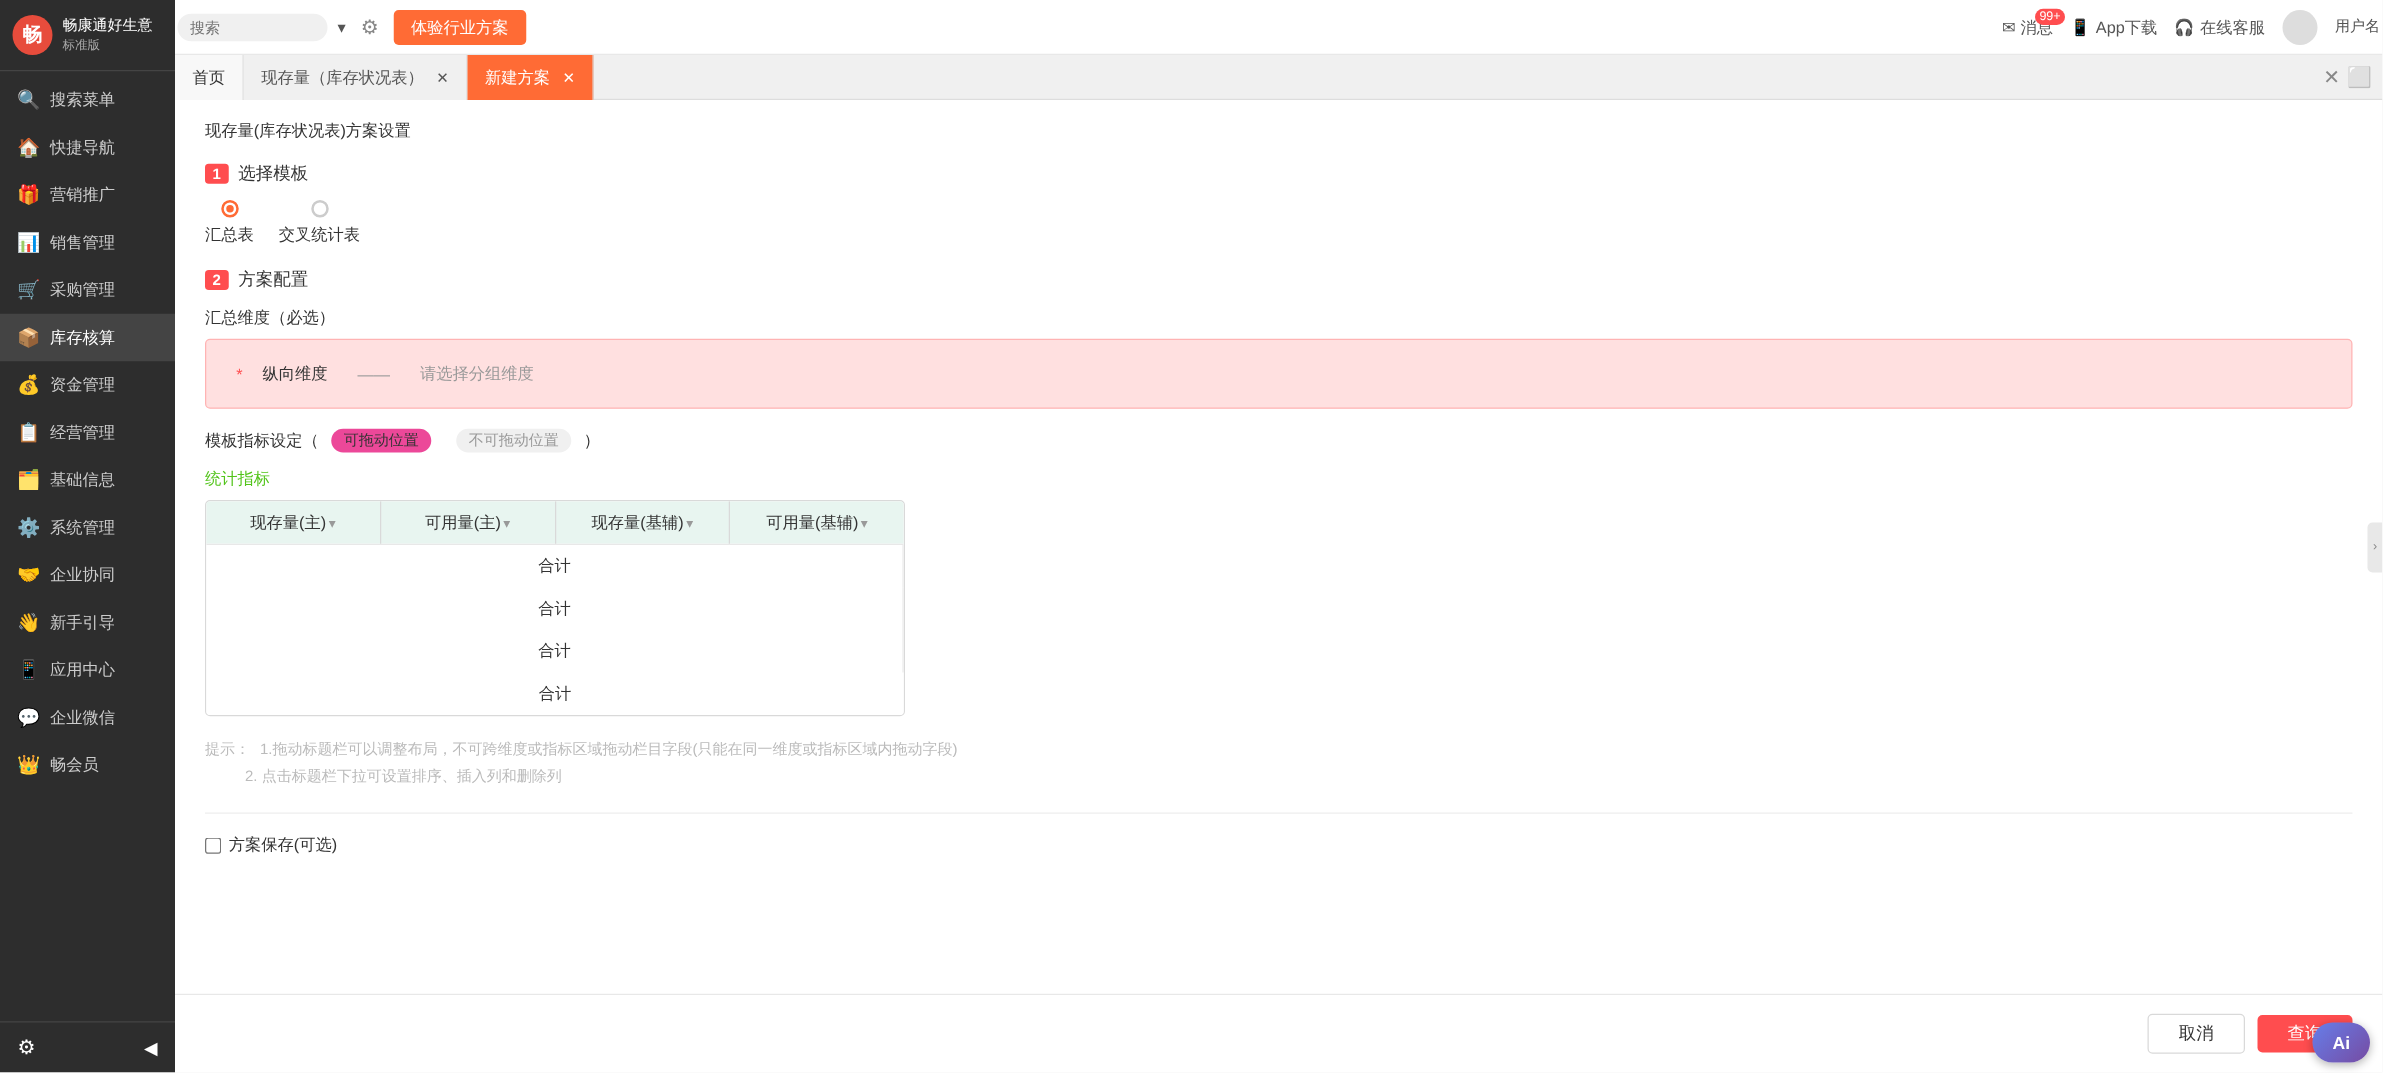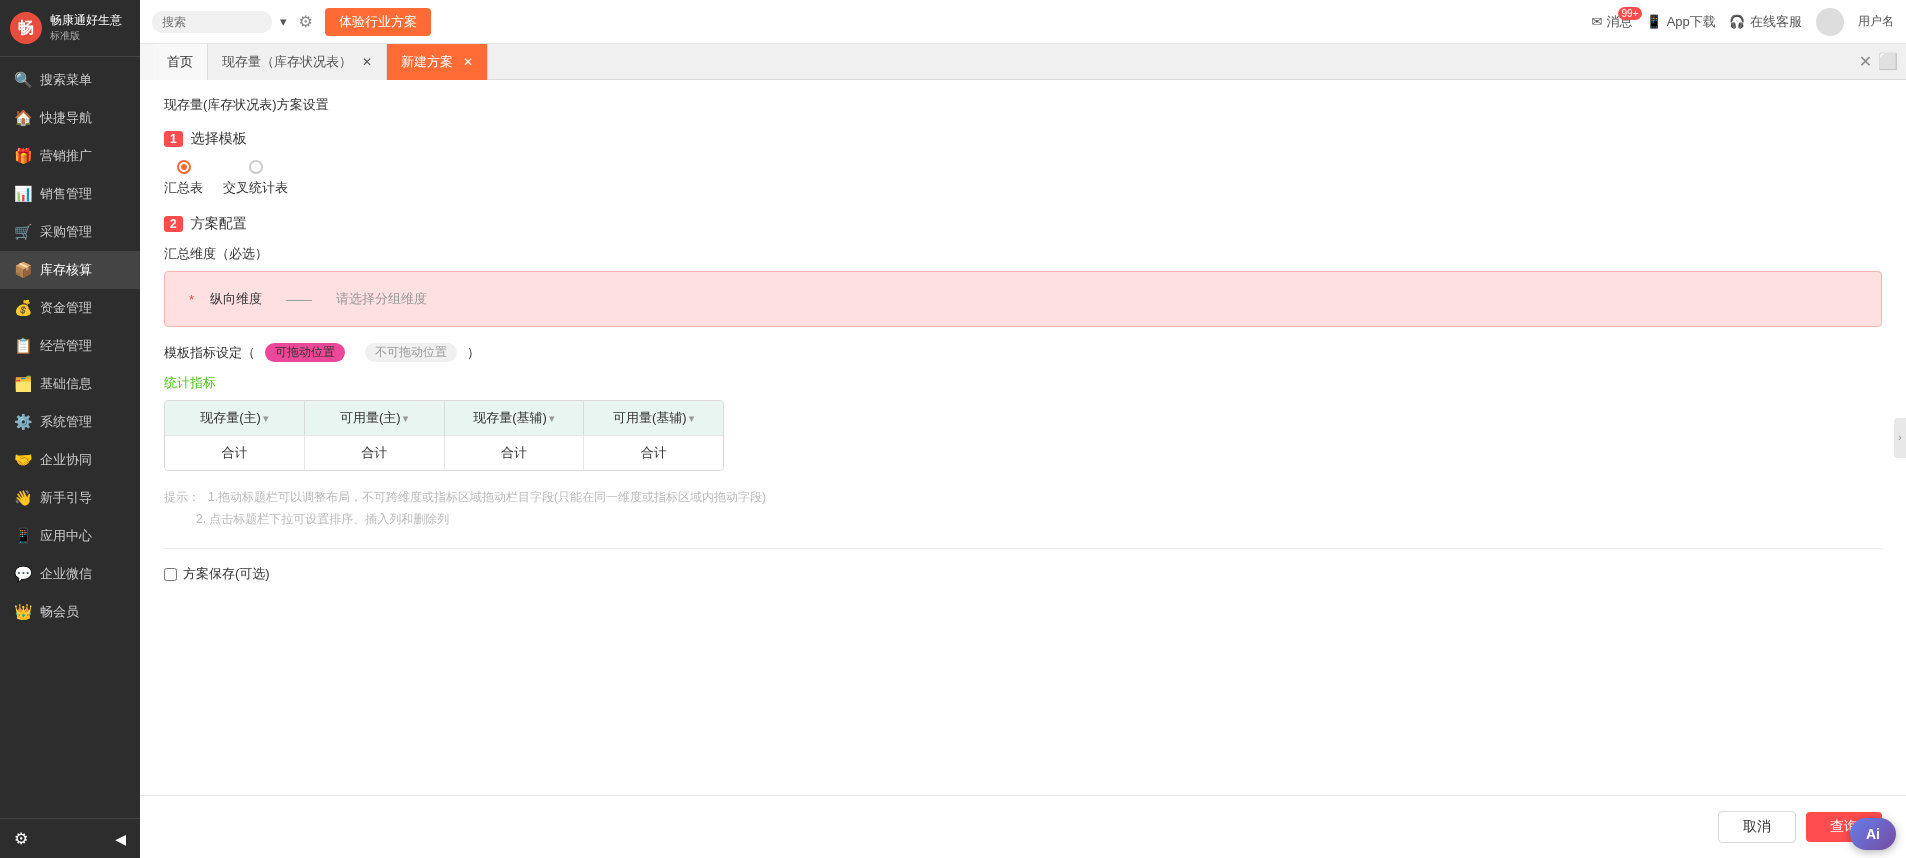--- a/index.html
+++ b/index.html
@@ -59,21 +59,21 @@
 
     
     .main { flex: 1; display: flex; flex-direction: column; height: 100%; overflow: hidden; }
 
     
     .topbar {
       background: #fff;
       height: 44px;
       display: flex;
       align-items: center;
-      padding: 0 12px;
+      padding: 0 2px;
       border-bottom: 1px solid #e8e8e8;
       gap: 8px;
       flex-shrink: 0;
     }
     .topbar-search {
       background: #f0f0f0;
       border: none;
       border-radius: 12px;
       padding: 4px 10px;
       font-size: 12px;
@@ -100,21 +100,20 @@
 
     
     .tabs-bar {
       background: #f0f0f0;
       display: flex;
       align-items: center;
       padding: 0 0 0 0;
       border-bottom: 1px solid #ddd;
       flex-shrink: 0;
       height: 36px;
-      margin-left: 13px;
     }
     .tab {
       display: flex;
       align-items: center;
       height: 36px;
       padding: 0 14px;
       font-size: 13px;
       cursor: pointer;
       background: #f0f0f0;
       color: #555;
@@ -237,20 +236,21 @@
       border-right: 1px solid #d9d9d9;
       font-size: 13px;
       color: #333;
     }
     .stats-col:last-child { border-right: none; }
     .stats-col .chevron { color: #999; font-size: 11px; cursor: pointer; }
     .stats-table-row {
       display: flex;
       border-top: 1px solid #e8e8e8;
       background: #fff;
+      flex-direction: column;
     }
     .stats-cell {
       flex: 1;
       padding: 8px 12px;
       text-align: center;
       border-right: 1px solid #e8e8e8;
       font-size: 13px;
       color: #333;
     }
     .stats-cell:last-child { border-right: none; }

